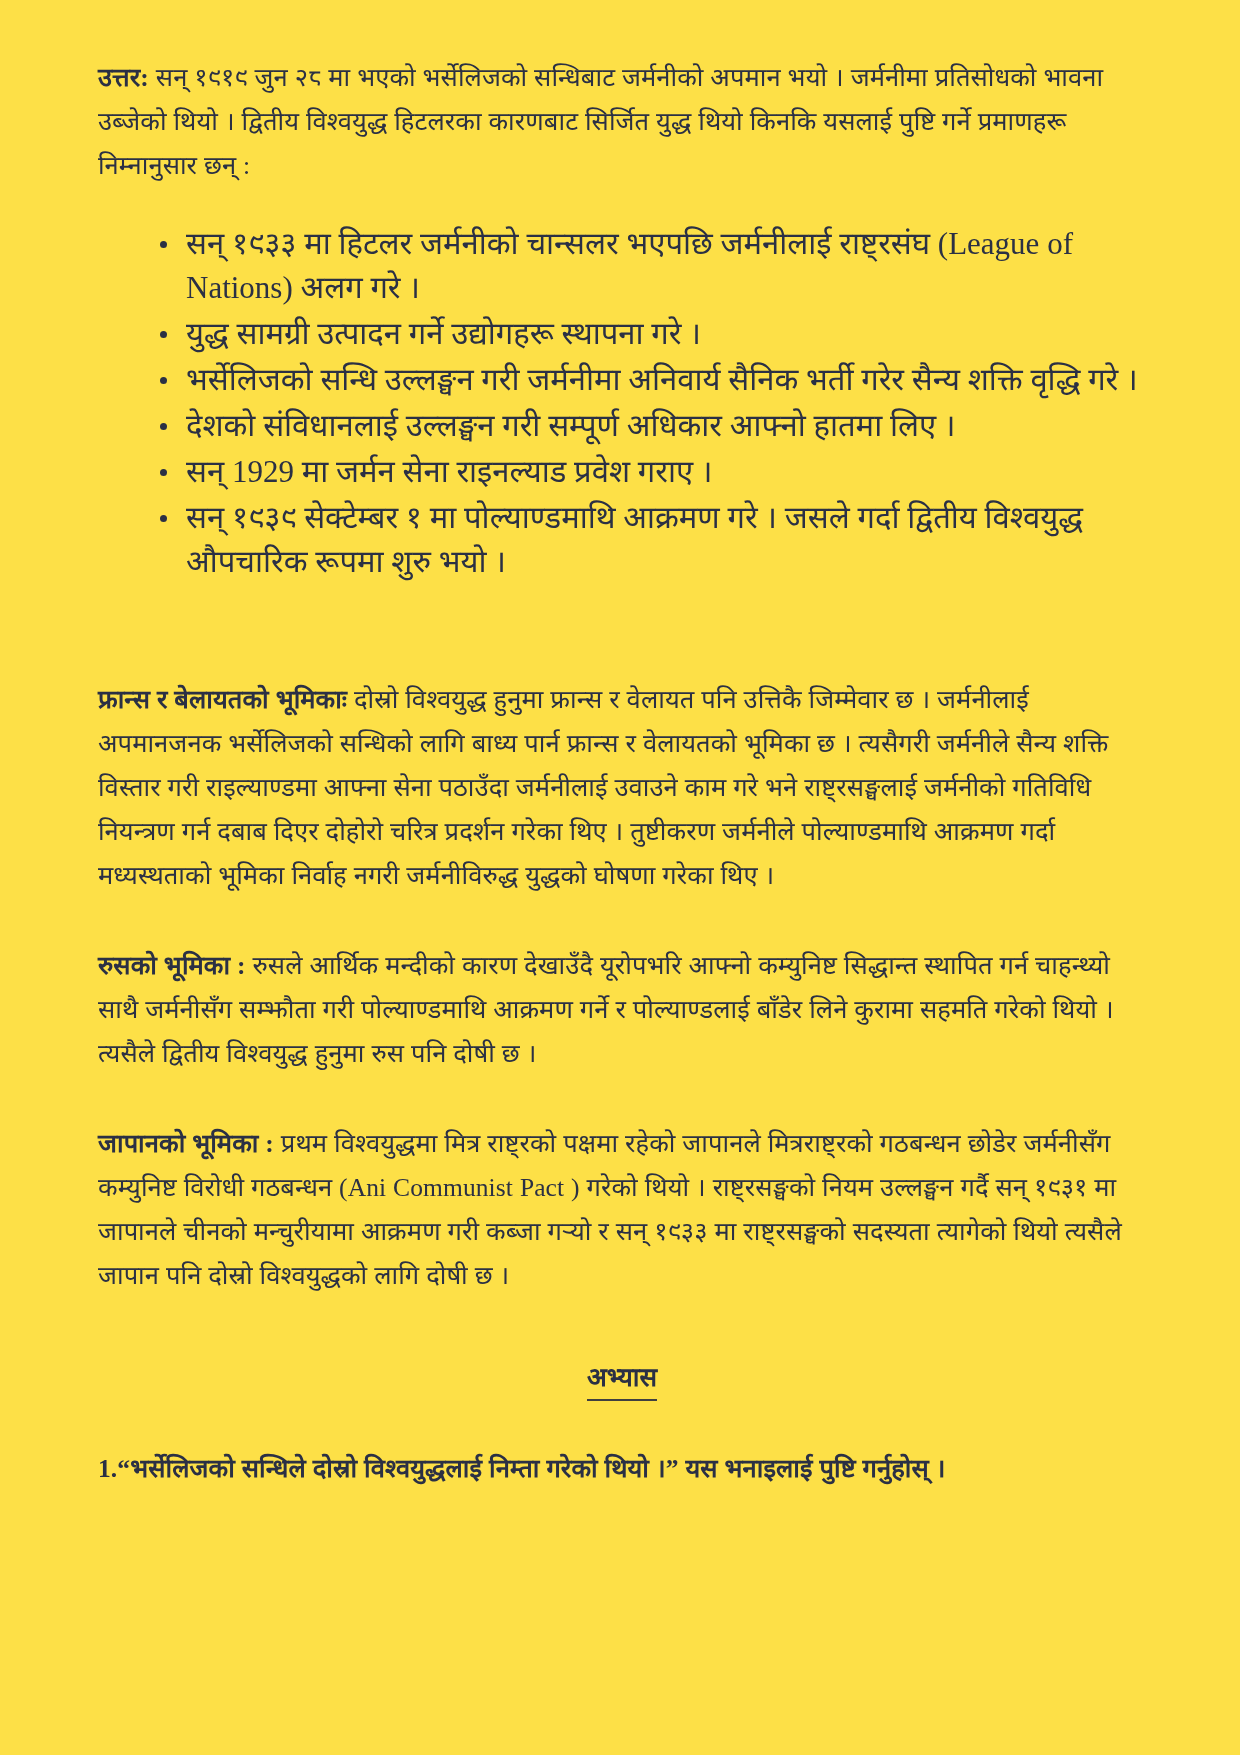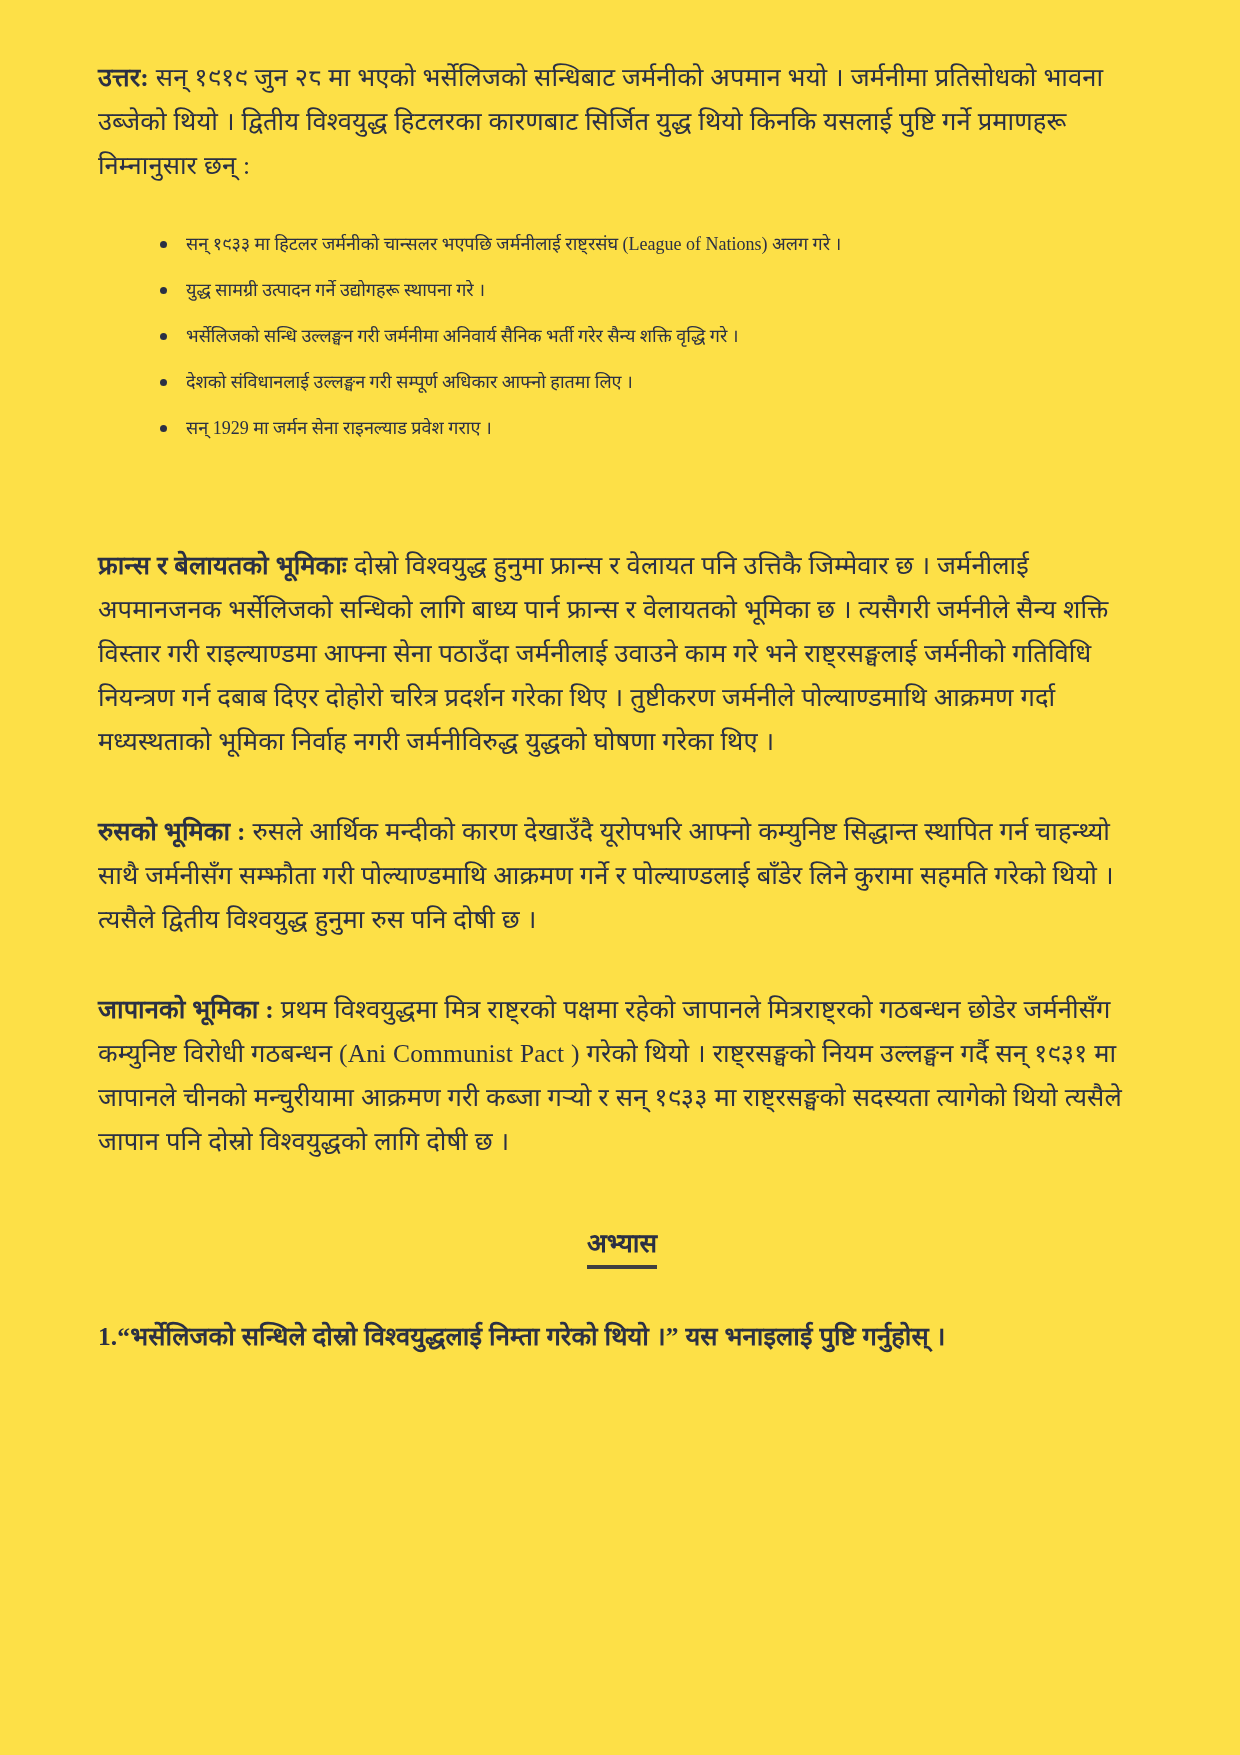--- a/index.html
+++ b/index.html
@@ -38,21 +38,21 @@
   .gap-lg { height: 46px; }
   .gap-xl { height: 60px; }
 
   ul.bullets {
     margin: 0;
     padding: 0 0 0 62px;
     list-style: none;
   }
   ul.bullets > li {
     position: relative;
-    font-size: 18px;
+    font-size: 31px;
     line-height: 44px;
     margin: 0 0 2px 0;
     padding-left: 26px;
     text-align: left;
   }
   ul.bullets > li::before {
     content: "";
     position: absolute;
     left: 0;
     top: 19px;
@@ -66,21 +66,21 @@
     font-weight: bold;
   }
   .center {
     text-align: center;
   }
   .underline-head {
     display: inline-block;
     font-weight: bold;
     font-size: 26px;
     line-height: 40px;
-    border-bottom: 4px solid #404040;
+    border-bottom: 2px solid #404040;
     padding-bottom: 1px;
   }
   .q-line {
     font-size: 25.5px;
     line-height: 44px;
     font-weight: bold;
   }
 </style>
 </head>
 <body>
@@ -91,20 +91,21 @@
     <p class="para"><span class="lbl">उत्तर:</span><span> सन् १९१९ जुन २८ मा भएको भर्सेलिजको सन्धिबाट जर्मनीको अपमान भयो । जर्मनीमा प्रतिसोधको भावना उब्जेको थियो । द्वितीय विश्वयुद्ध हिटलरका कारणबाट सिर्जित युद्ध थियो किनकि यसलाई पुष्टि गर्ने प्रमाणहरू निम्नानुसार छन् :</span></p>
 
     <div class="gap-md"></div>
 
     <ul class="bullets">
       <li>सन् १९३३ मा हिटलर जर्मनीको चान्सलर भएपछि जर्मनीलाई राष्ट्रसंघ (League of Nations) अलग गरे ।</li>
       <li>युद्ध सामग्री उत्पादन गर्ने उद्योगहरू स्थापना गरे ।</li>
       <li>भर्सेलिजको सन्धि उल्लङ्घन गरी जर्मनीमा अनिवार्य सैनिक भर्ती गरेर सैन्य शक्ति वृद्धि गरे ।</li>
       <li>देशको संविधानलाई उल्लङ्घन गरी सम्पूर्ण अधिकार आफ्नो हातमा लिए ।</li>
       <li>सन् 1929 मा जर्मन सेना राइनल्याड प्रवेश गराए ।</li>
+      <li>सन् १९३९ सेक्टेम्बर १ मा पोल्याण्डमाथि आक्रमण गरे । जसले गर्दा द्वितीय विश्वयुद्ध औपचारिक रूपमा शुरु भयो ।</li>
     </ul>
 
     <div class="gap-lg"></div>
 
 
     <div class="gap-lg"></div>
 
     <p class="para"><span class="lbl">फ्रान्स र बेलायतको भूमिकाः</span><span> दोस्रो विश्वयुद्ध हुनुमा फ्रान्स र वेलायत पनि उत्तिकै जिम्मेवार छ । जर्मनीलाई अपमानजनक भर्सेलिजको सन्धिको लागि बाध्य पार्न फ्रान्स र वेलायतको भूमिका छ । त्यसैगरी जर्मनीले सैन्य शक्ति विस्तार गरी राइल्याण्डमा आफ्ना सेना पठाउँदा जर्मनीलाई उवाउने काम गरे भने राष्ट्रसङ्घलाई जर्मनीको गतिविधि नियन्त्रण गर्न दबाब दिएर दोहोरो चरित्र प्रदर्शन गरेका थिए । तुष्टीकरण जर्मनीले पोल्याण्डमाथि आक्रमण गर्दा मध्यस्थताको भूमिका निर्वाह नगरी जर्मनीविरुद्ध युद्धको घोषणा गरेका थिए ।</span></p>
 
     <div class="gap-lg"></div>

